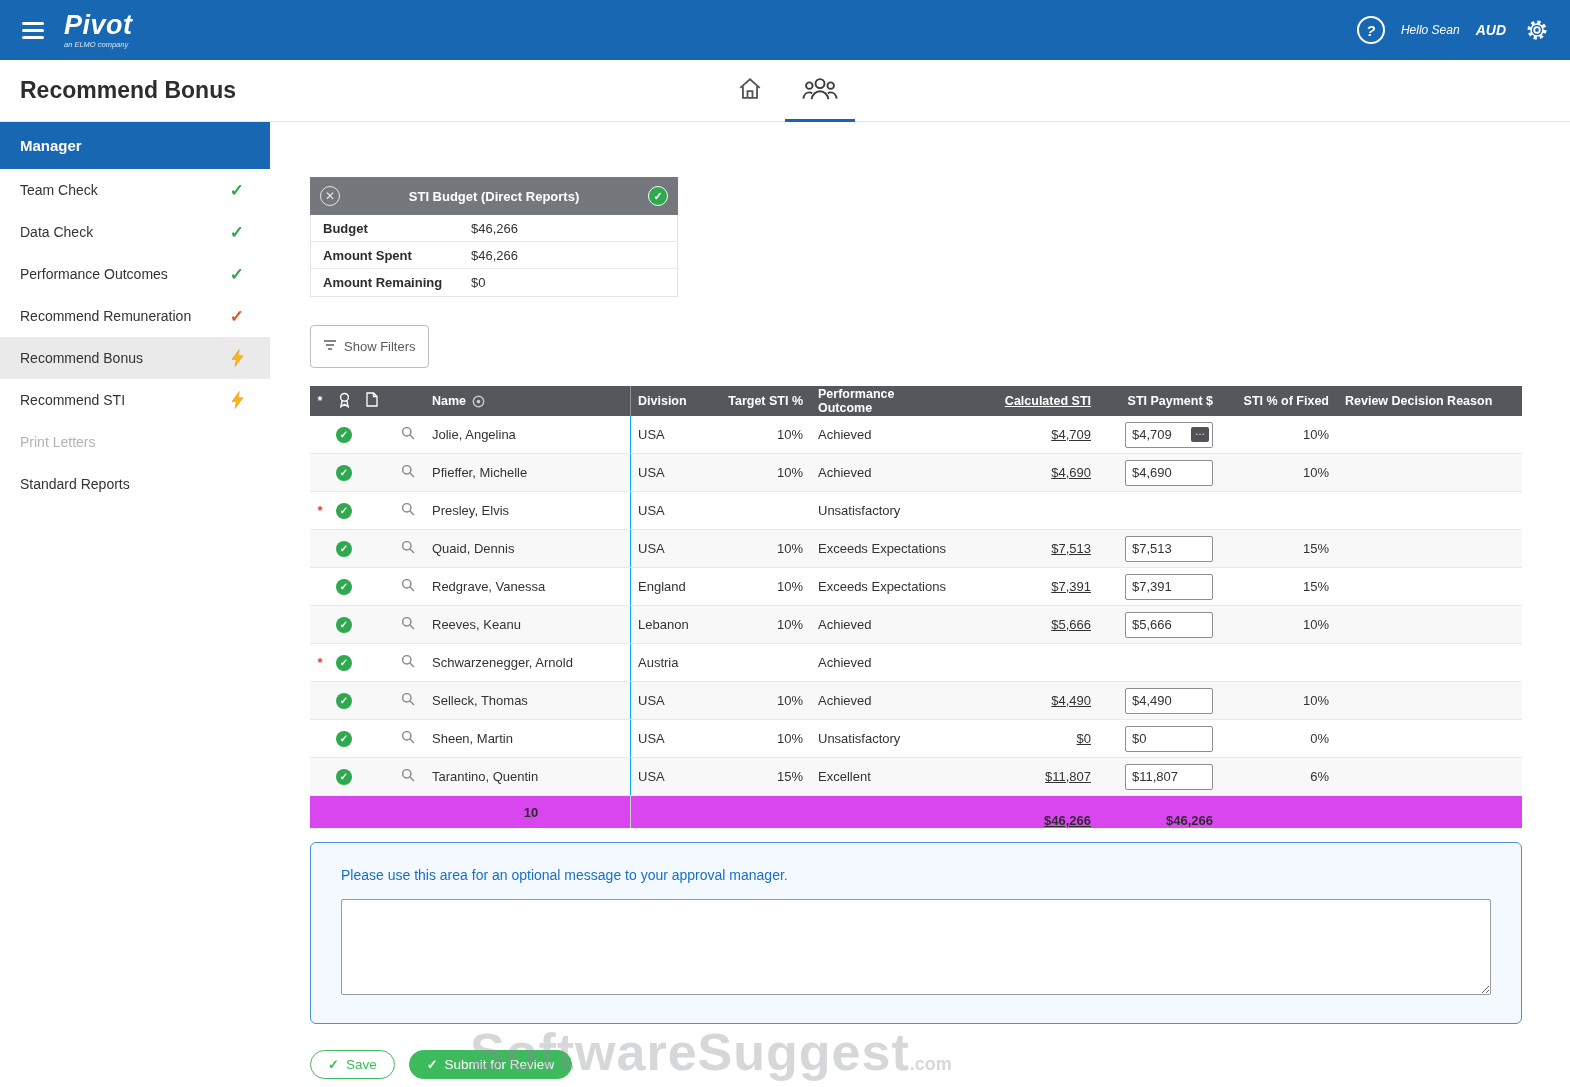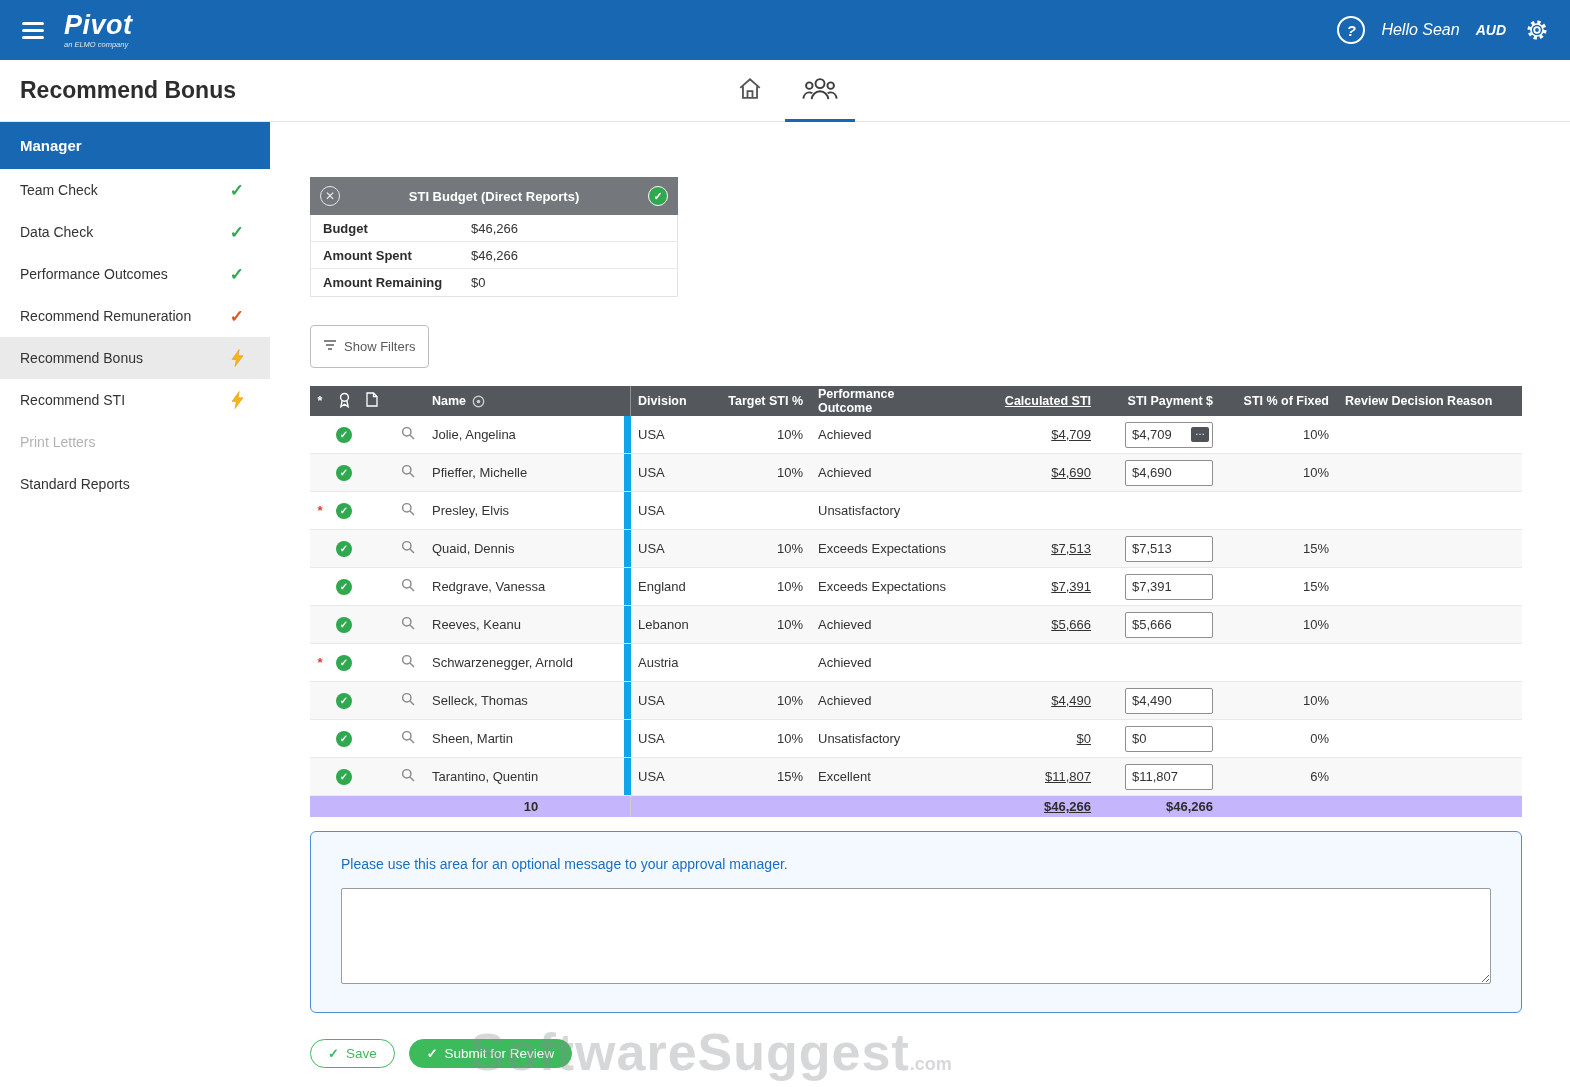--- a/index.html
+++ b/index.html
@@ -22,21 +22,21 @@
   
   .topbar{height:60px;background:var(--accent-blue);display:flex;align-items:center;justify-content:space-between;padding:0 18px;color:#fff;font-style:italic;}
   .topbar-left{display:flex;align-items:center;gap:16px;}
   .hamburger{display:flex;flex-direction:column;gap:4px;cursor:pointer;padding:4px;}
   .hamburger span{display:block;width:22px;height:3px;background:#fff;border-radius:2px;}
   .brand{line-height:1;}
   .brand .brand-name{font-size:27px;font-weight:bold;letter-spacing:.5px;}
   .brand .brand-sub{font-size:7.5px;opacity:.85;display:block;margin-top:2px;}
   .topbar-right{display:flex;align-items:center;gap:16px;}
   .help-circle{width:28px;height:28px;border:2px solid #fff;border-radius:50%;display:flex;align-items:center;justify-content:center;font-size:15px;font-weight:bold;cursor:pointer;}
-  .greeting{font-size:16px;}
+  .greeting{font-size:12px;}
   .currency{font-size:14px;font-weight:bold;}
   .gear{width:30px;height:30px;display:flex;align-items:center;justify-content:center;cursor:pointer;}
   
   .page-header{height:62px;background:#fff;border-bottom:1px solid #e6e6e6;display:flex;align-items:center;position:relative;}
   .page-title{font-size:23px;font-weight:600;color:#2d2d2d;margin-left:20px;}
   .header-tabs{position:absolute;left:50%;transform:translateX(-50%);top:0;height:62px;display:flex;}
   .header-tab{width:70px;height:62px;display:flex;align-items:center;justify-content:center;cursor:pointer;position:relative;}
   .header-tab.active::after{content:"";position:absolute;left:0;right:0;bottom:0;height:3px;background:var(--accent-blue);}
   
   .content{display:flex;height:965px;}
@@ -60,26 +60,26 @@
   .budget-row{height:27px;display:flex;align-items:center;border-bottom:1px solid #e9e9e9;font-size:13px;padding:0 12px;}
   .budget-row:last-child{border-bottom:none;}
   .budget-label{width:148px;font-weight:bold;color:#2d2d2d;}
   
   .show-filters{margin-top:28px;display:inline-flex;align-items:center;gap:7px;border:1px solid #bdbdbd;border-radius:4px;background:#fff;color:#5a5a5a;font-size:13px;padding:13px 12px;cursor:pointer;font-family:inherit;}
   
   .grid{margin-top:18px;width:1212px;font-size:13px;}
   .grid-header{display:flex;align-items:center;height:30px;background:var(--dark-header);color:#fff;font-size:12.5px;font-weight:bold;}
   .grid-row{display:flex;align-items:center;height:38px;border-bottom:1px solid #e8e8e8;background:#fff;}
   .grid-row:nth-child(even){background:#f8f8f8;}
-  .grid-footer{display:flex;align-items:center;height:21px;background:#c4b5fd;font-weight:bold;color:#2d2d2d;}
+  .grid-footer{display:flex;align-items:flex-end;height:32px;background:#d946ef;font-weight:bold;color:#2d2d2d;}
   .c-star{width:20px;text-align:center;flex-shrink:0;}
   .c-stat{width:28px;display:flex;justify-content:center;flex-shrink:0;}
   .c-doc{width:28px;display:flex;justify-content:center;flex-shrink:0;}
   .c-search{width:44px;display:flex;justify-content:center;flex-shrink:0;}
-  .c-name{width:201px;padding-left:2px;flex-shrink:0;align-self:stretch;display:flex;align-items:center;gap:6px;border-right:7px solid #0ea5e9;}
+  .c-name{width:201px;padding-left:2px;flex-shrink:0;align-self:stretch;display:flex;align-items:center;gap:6px;border-right:1px solid #0ea5e9;}
   .grid-header .c-name{border-right:1px solid rgba(255,255,255,.35);}
   .c-div{width:96px;padding-left:7px;flex-shrink:0;}
   .c-target{width:82px;text-align:right;padding-right:6px;flex-shrink:0;}
   .c-outcome{width:140px;padding-left:9px;flex-shrink:0;}
   .c-calc{width:148px;text-align:right;padding-right:6px;flex-shrink:0;text-decoration:underline;}
   .c-pay{width:122px;display:flex;justify-content:flex-end;padding-right:6px;flex-shrink:0;}
   .c-fixed{width:118px;text-align:right;padding-right:8px;flex-shrink:0;}
   .c-reason{flex:1;padding-left:8px;}
   .grid-header .c-pay{font-weight:bold;}
   .req-star{color:#e03c2f;font-weight:bold;}

